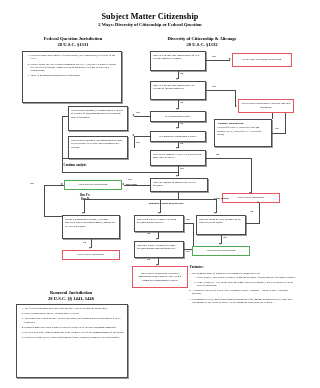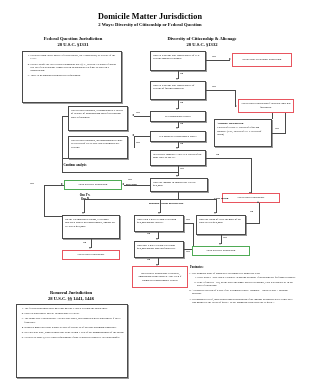--- a/index.html
+++ b/index.html
@@ -58,21 +58,21 @@
   .arw.u{border-left:1.6px solid transparent;border-right:1.6px solid transparent;border-bottom:2.4px solid #4a4a4a;}
 
   .lbl{position:absolute;font-size:2.6px;font-weight:bold;color:#111;white-space:nowrap;}
   .cap{position:absolute;font-size:3px;font-weight:bold;text-align:center;}
 </style>
 </head>
 <body>
 
 <div class="page">
 
-  <div class="doc-title">Domicile Matter Jurisdiction</div>
+  <div class="doc-title">Subject Matter Citizenship</div>
   <div class="doc-sub">2 Ways: Diversity of Citizenship or Federal Question</div>
 
   <div class="sect-head" style="left:18px;top:36px;width:110px;">
     <span>Federal Question Jurisdiction</span><br>
     <span>28 U.S.C. §1331</span>
   </div>
   <div class="box list shadow" style="left:22px;top:51px;width:100px;height:52px;">
     <ol class="mini">
       <li><span>Does the claim "arise under" a federal statute, the Constitution, or a treaty of the U.S.?</span></li>
       <li><span>Does it satisfy the well-pleaded complaint rule? (i.e., does the P's cause of action rest on a federal claim? Cannot rest on an anticipated defense or arise on a counterclaim.</span></li>

